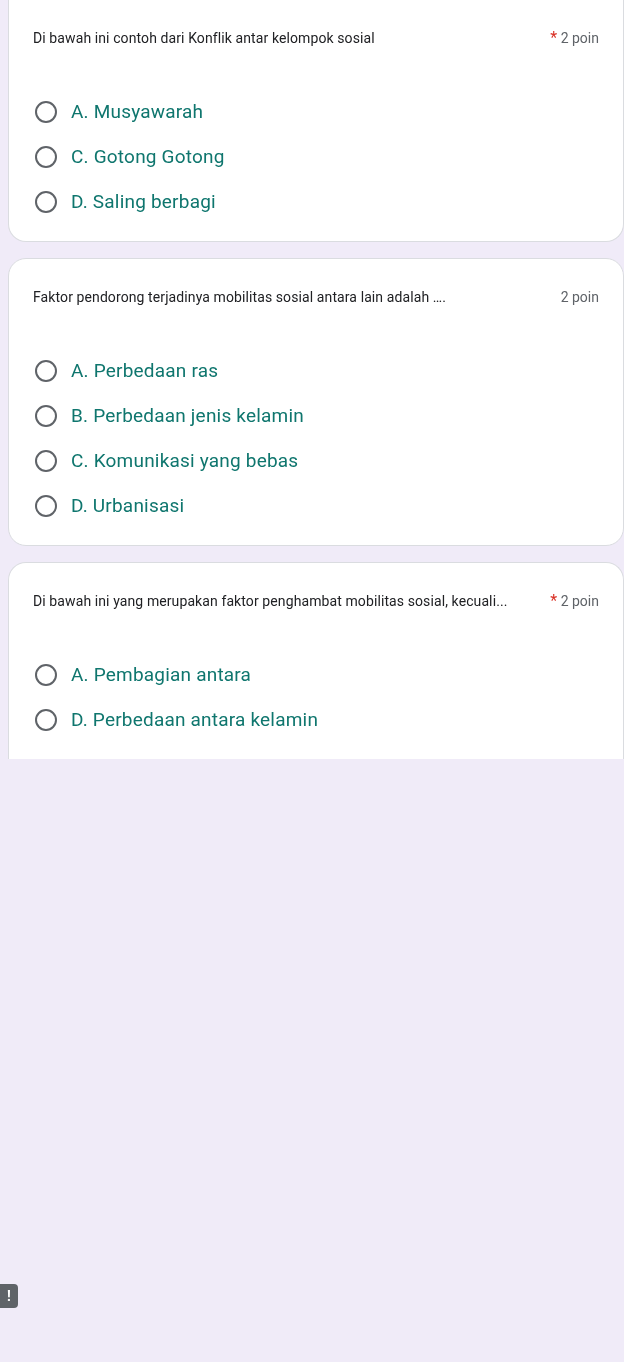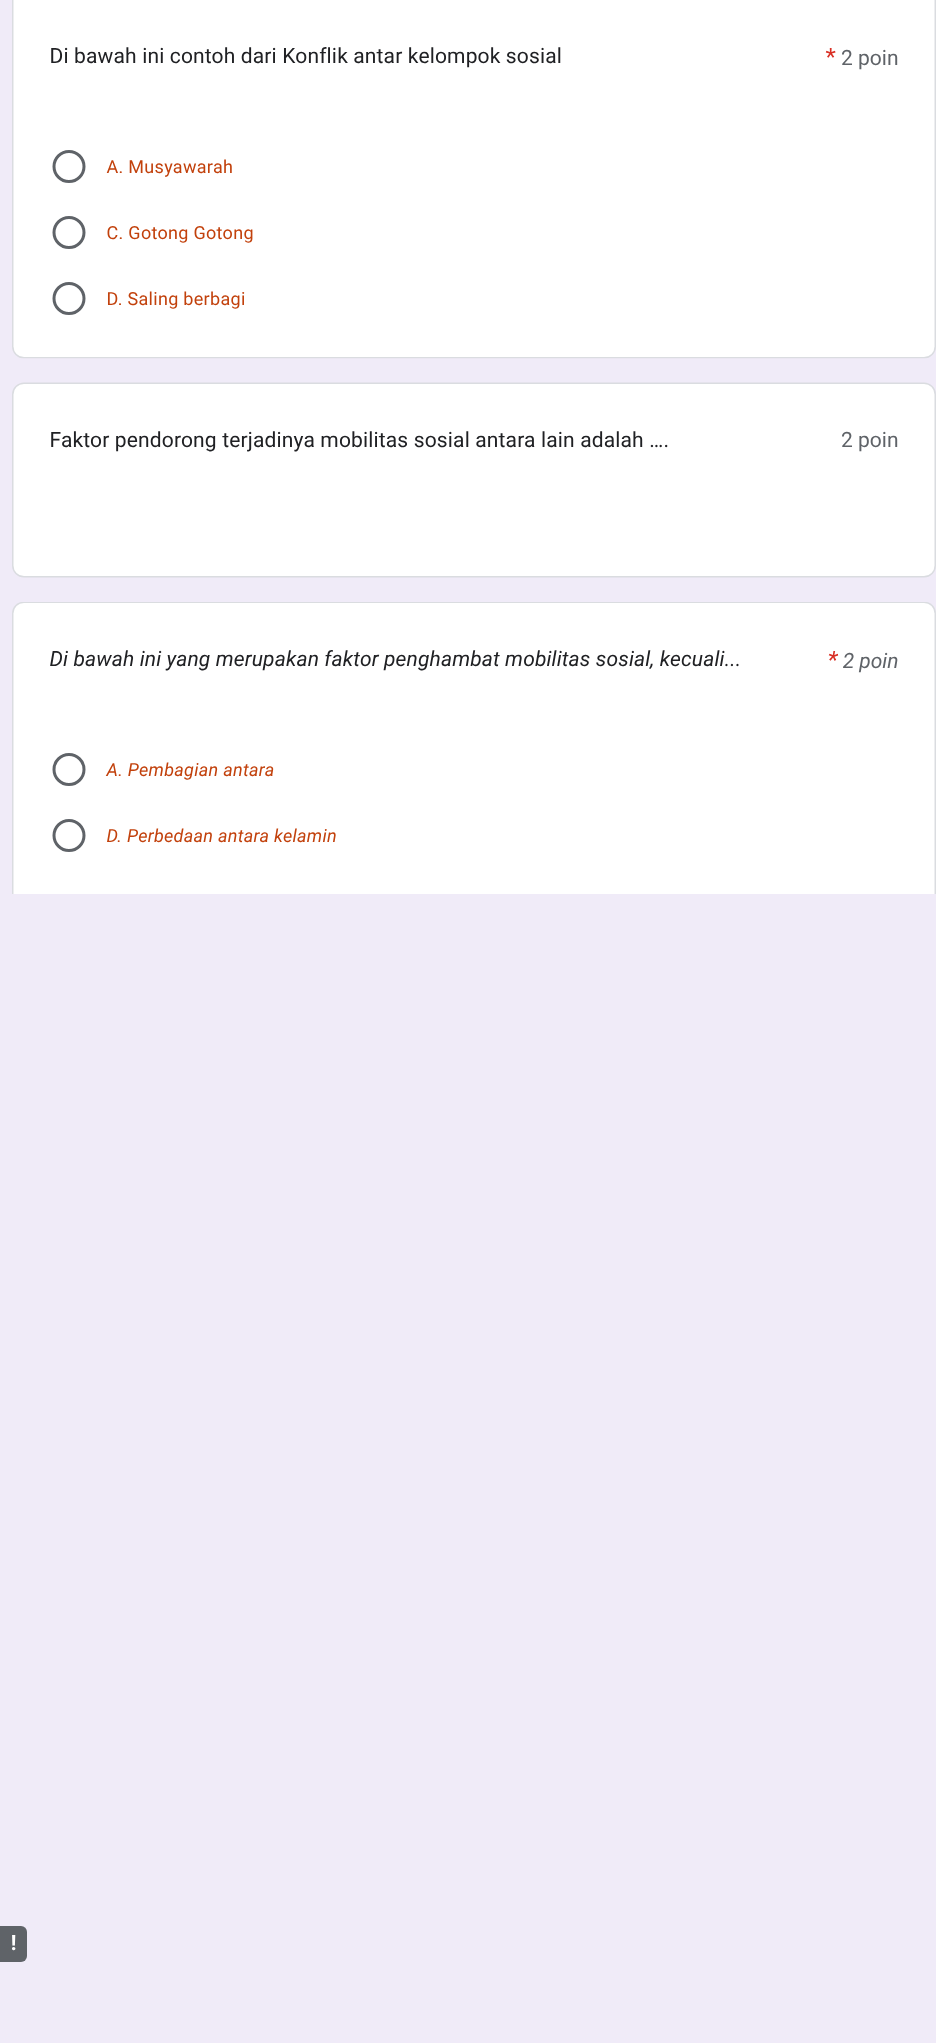--- a/index.html
+++ b/index.html
@@ -9,37 +9,36 @@
   }
   body {
     font-family: 'Roboto', 'Google Sans', Arial, sans-serif;
     background-color: #f0ebf8;
     width: 624px;
     height: 1362px;
     overflow: hidden;
   }
   .card {
     background-color: #ffffff;
-    border-radius: 8px;
+    border-radius: 18px;
     margin: 0 0 16px 0;
     padding: 24px 24px 28px 24px;
     border: 1px solid #dadce0;
   }
   .card:first-child {
     border-top-left-radius: 0;
     border-top-right-radius: 0;
     border-top: none;
     margin-top: 0;
   }
   .card:last-child {
     border-bottom-left-radius: 0;
     border-bottom-right-radius: 0;
     border-bottom: none;
     margin-bottom: 14px;
-    font-style: italic;
   }
   .question-header {
     display: flex;
     justify-content: space-between;
     align-items: flex-start;
     margin-bottom: 48px;
   }
   .question-title {
     font-size: 14px;
     color: #202124;
@@ -72,22 +71,22 @@
     cursor: pointer;
   }
   .radio {
     width: 22px;
     height: 22px;
     border: 2.5px solid #5f6368;
     border-radius: 50%;
     flex-shrink: 0;
   }
   .option-label {
-    font-size: 12px;
-    color: #c2410c;
+    font-size: 19px;
+    color: #0f766e;
     letter-spacing: 0.2px;
   }
   .error-badge {
     position: fixed;
     bottom: 54px;
     left: 0;
     background-color: #5f6368;
     color: #ffffff;
     width: 18px;
     height: 24px;
@@ -131,20 +130,38 @@
     </div>
   </div>
 
   <div class="card">
     <div class="question-header">
       <div class="question-title">Faktor pendorong terjadinya mobilitas sosial antara lain adalah ….</div>
       <div class="points">
         <span>2 poin</span>
       </div>
     </div>
+    <div class="options">
+      <div class="option">
+        <div class="radio"></div>
+        <span class="option-label">A. Perbedaan ras</span>
+      </div>
+      <div class="option">
+        <div class="radio"></div>
+        <span class="option-label">B. Perbedaan jenis kelamin</span>
+      </div>
+      <div class="option">
+        <div class="radio"></div>
+        <span class="option-label">C. Komunikasi yang bebas</span>
+      </div>
+      <div class="option">
+        <div class="radio"></div>
+        <span class="option-label">D. Urbanisasi</span>
+      </div>
+    </div>
   </div>
 
   <div class="card">
     <div class="question-header">
       <div class="question-title">Di bawah ini yang merupakan faktor penghambat mobilitas sosial, kecuali...</div>
       <div class="points">
         <span class="required">*</span>
         <span>2 poin</span>
       </div>
     </div>

